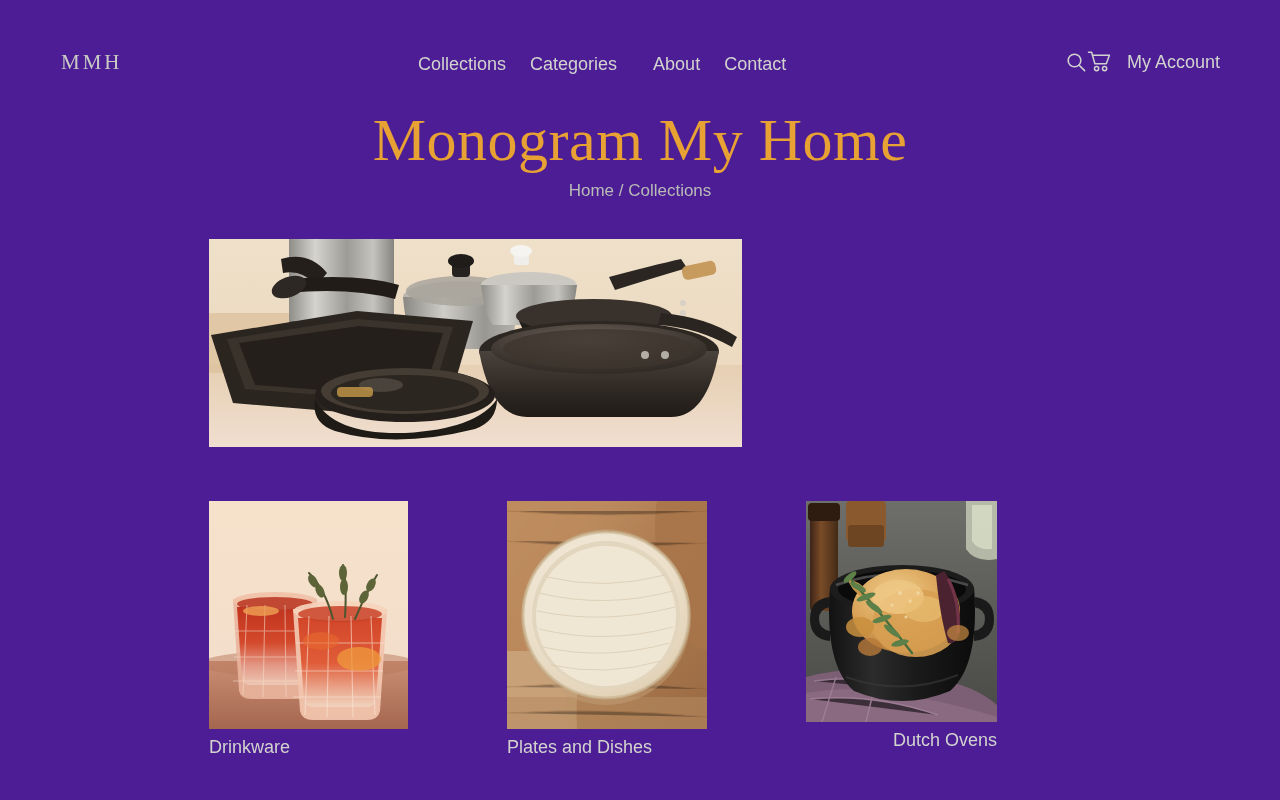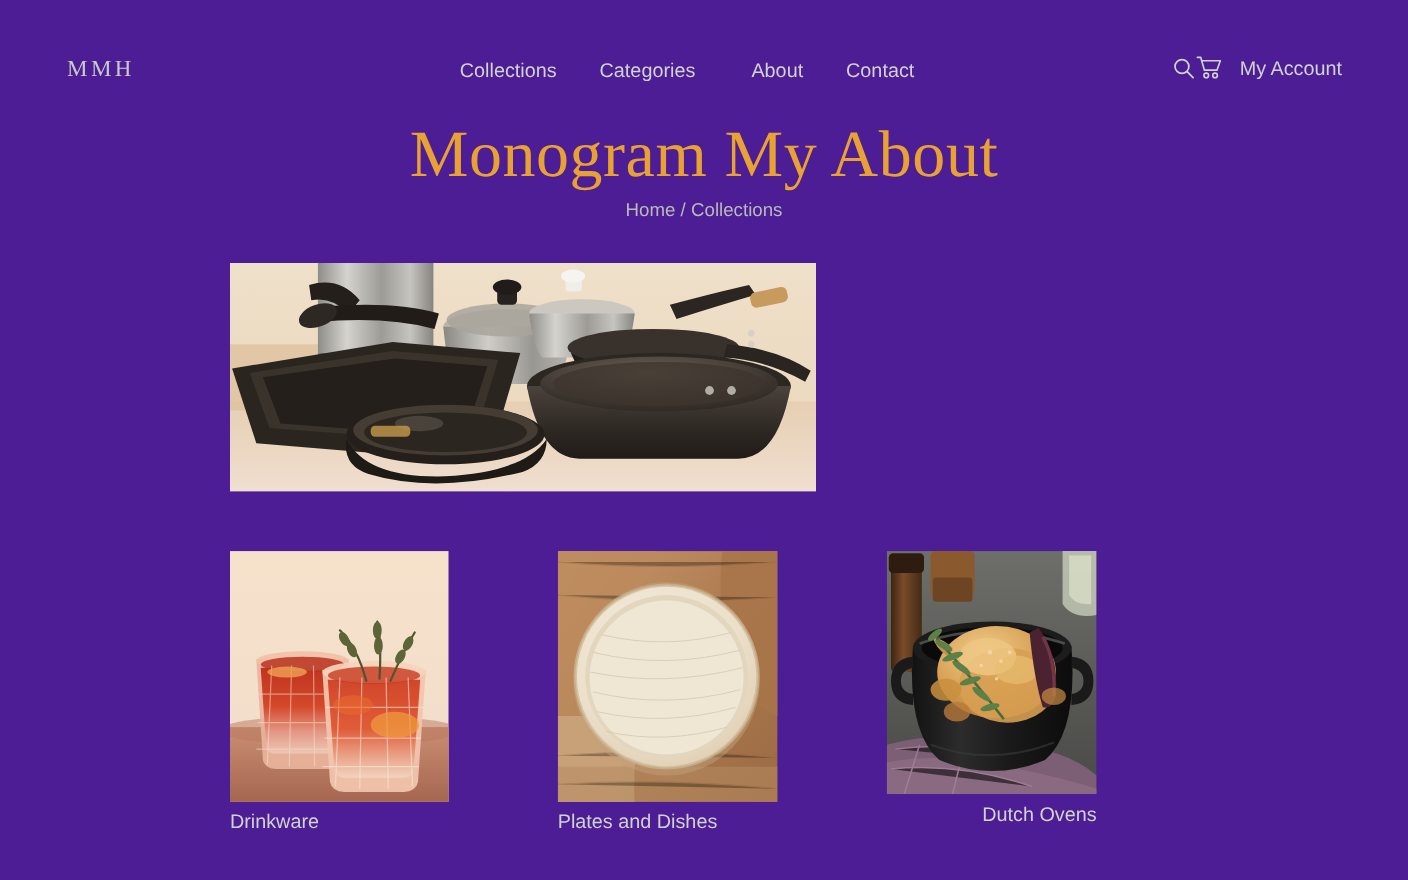--- a/index.html
+++ b/index.html
@@ -16,21 +16,21 @@
     position:absolute; top:0; left:0; width:1280px; height:100px;
   }
   .logo {
     position:absolute; left:61px; top:49px;
     font-family:"Liberation Serif", serif;
     font-size:21px; letter-spacing:3px; color:#c9cac6;
     line-height:26px;
   }
   .nav {
     position:absolute; left:418px; top:52px;
-    display:flex; align-items:center; gap:39px;
+    display:flex; align-items:center; gap:24px;
   }
   .nav-item {
     font-size:18px; color:#d2d3cf; line-height:24px; white-space:nowrap;
     cursor:pointer;
   }
   .nav-item.gap-after { margin-right:12px; }
 
   .header-right {
     position:absolute; right:60px; top:50px;
     display:flex; align-items:center; 
@@ -107,21 +107,21 @@
         <svg width="26" height="24" viewBox="0 0 26 24" fill="none" stroke="#d2d3cf" stroke-width="1.5">
           <path d="M1.5 2.2h3.1l3.3 11.6h11.4l3.1-8.6H6.2" stroke-linecap="round" stroke-linejoin="round"></path>
           <circle cx="9.6" cy="18.6" r="2.1"></circle>
           <circle cx="17.6" cy="18.6" r="2.1"></circle>
         </svg>
       </span>
       <span class="account-link">My Account</span>
     </div>
   </div>
 
-  <h1 class="brand-title">Monogram My About</h1>
+  <h1 class="brand-title">Monogram My Home</h1>
 
   <div class="breadcrumb">Home / Collections</div>
 
   <div class="hero">
     <svg width="533" height="208" viewBox="0 0 533 208" preserveAspectRatio="none">
       <defs>
         <linearGradient id="wallG" x1="0" y1="0" x2="0" y2="1">
           <stop offset="0%" stop-color="#efe0c9"></stop>
           <stop offset="100%" stop-color="#ecd9c0"></stop>
         </linearGradient>

